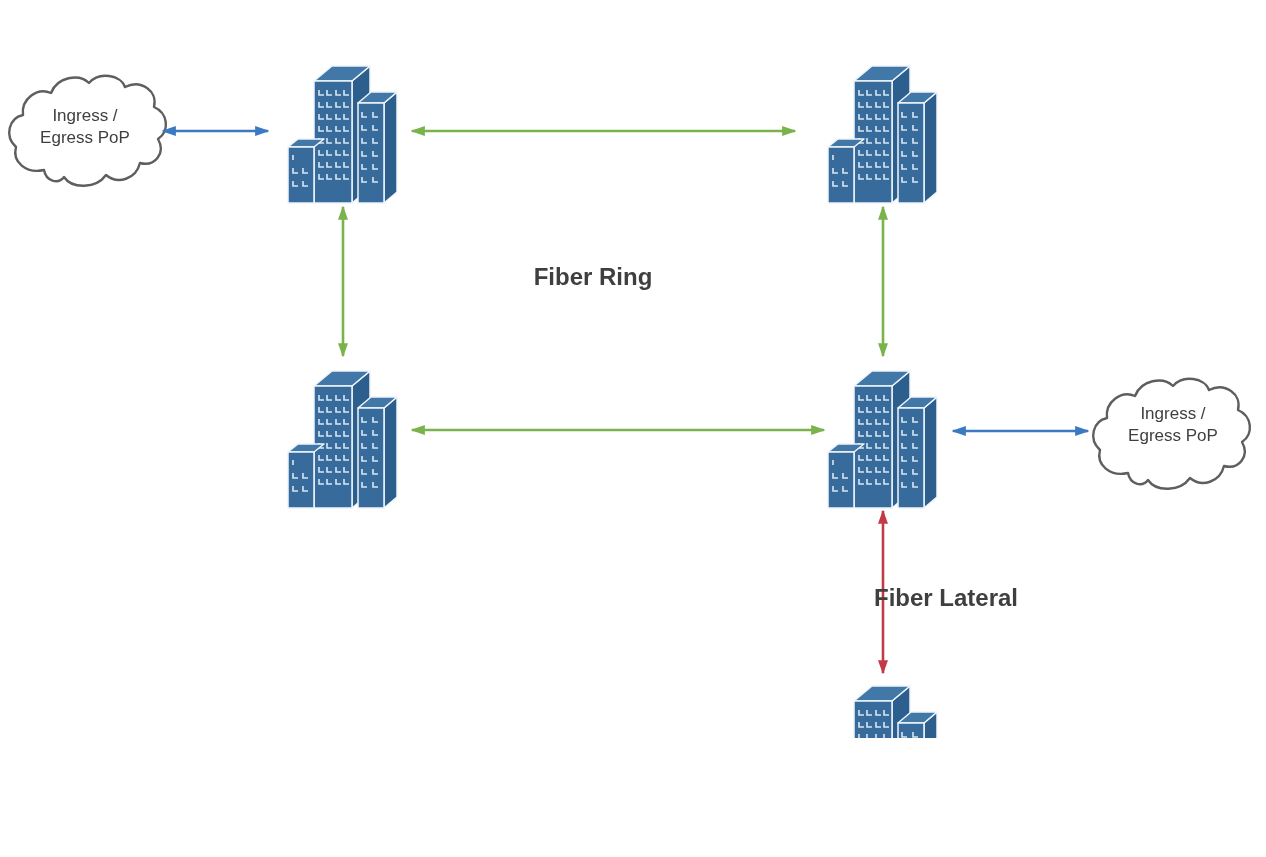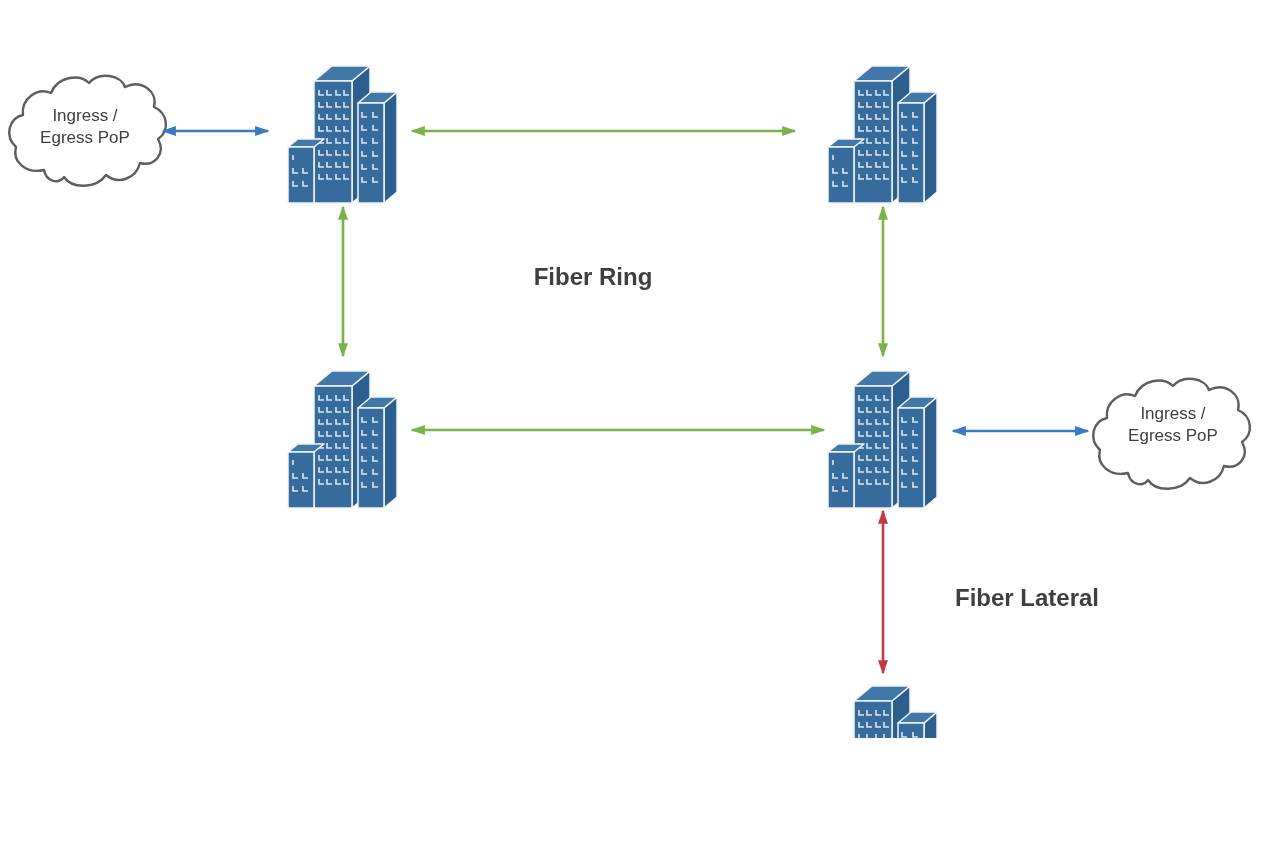--- a/index.html
+++ b/index.html
@@ -32,21 +32,21 @@
   .cloud-label.right { left: 1098px; top: 403px; }
   .edge-label {
     position: absolute;
     width: 200px;
     text-align: center;
     font-size: 24px;
     font-weight: bold;
     color: var(--text, #3f3f3f);
   }
   .edge-label.ring    { left: 493px; top: 263px; }
-  .edge-label.lateral { left: 927px; top: 584px; }
+  .edge-label.lateral { left: 846px; top: 584px; }
 
   .cloud-path {
     fill: var(--cloud-fill, #fff);
     stroke: var(--cloud-stroke, #5e5e5e);
     stroke-width: 2.4;
     stroke-linejoin: round;
   }
   .b-front   { fill: var(--building-front, #366b9b); stroke: var(--building-outline, #eff5fa); stroke-width: 1.5; stroke-linejoin: round; }
   .b-roof    { fill: var(--building-roof, #4178a8);  stroke: var(--building-outline, #eff5fa); stroke-width: 1.5; stroke-linejoin: round; }
   .b-side    { fill: var(--building-side, #2d5f8e);  stroke: var(--building-outline, #eff5fa); stroke-width: 1.5; stroke-linejoin: round; }

